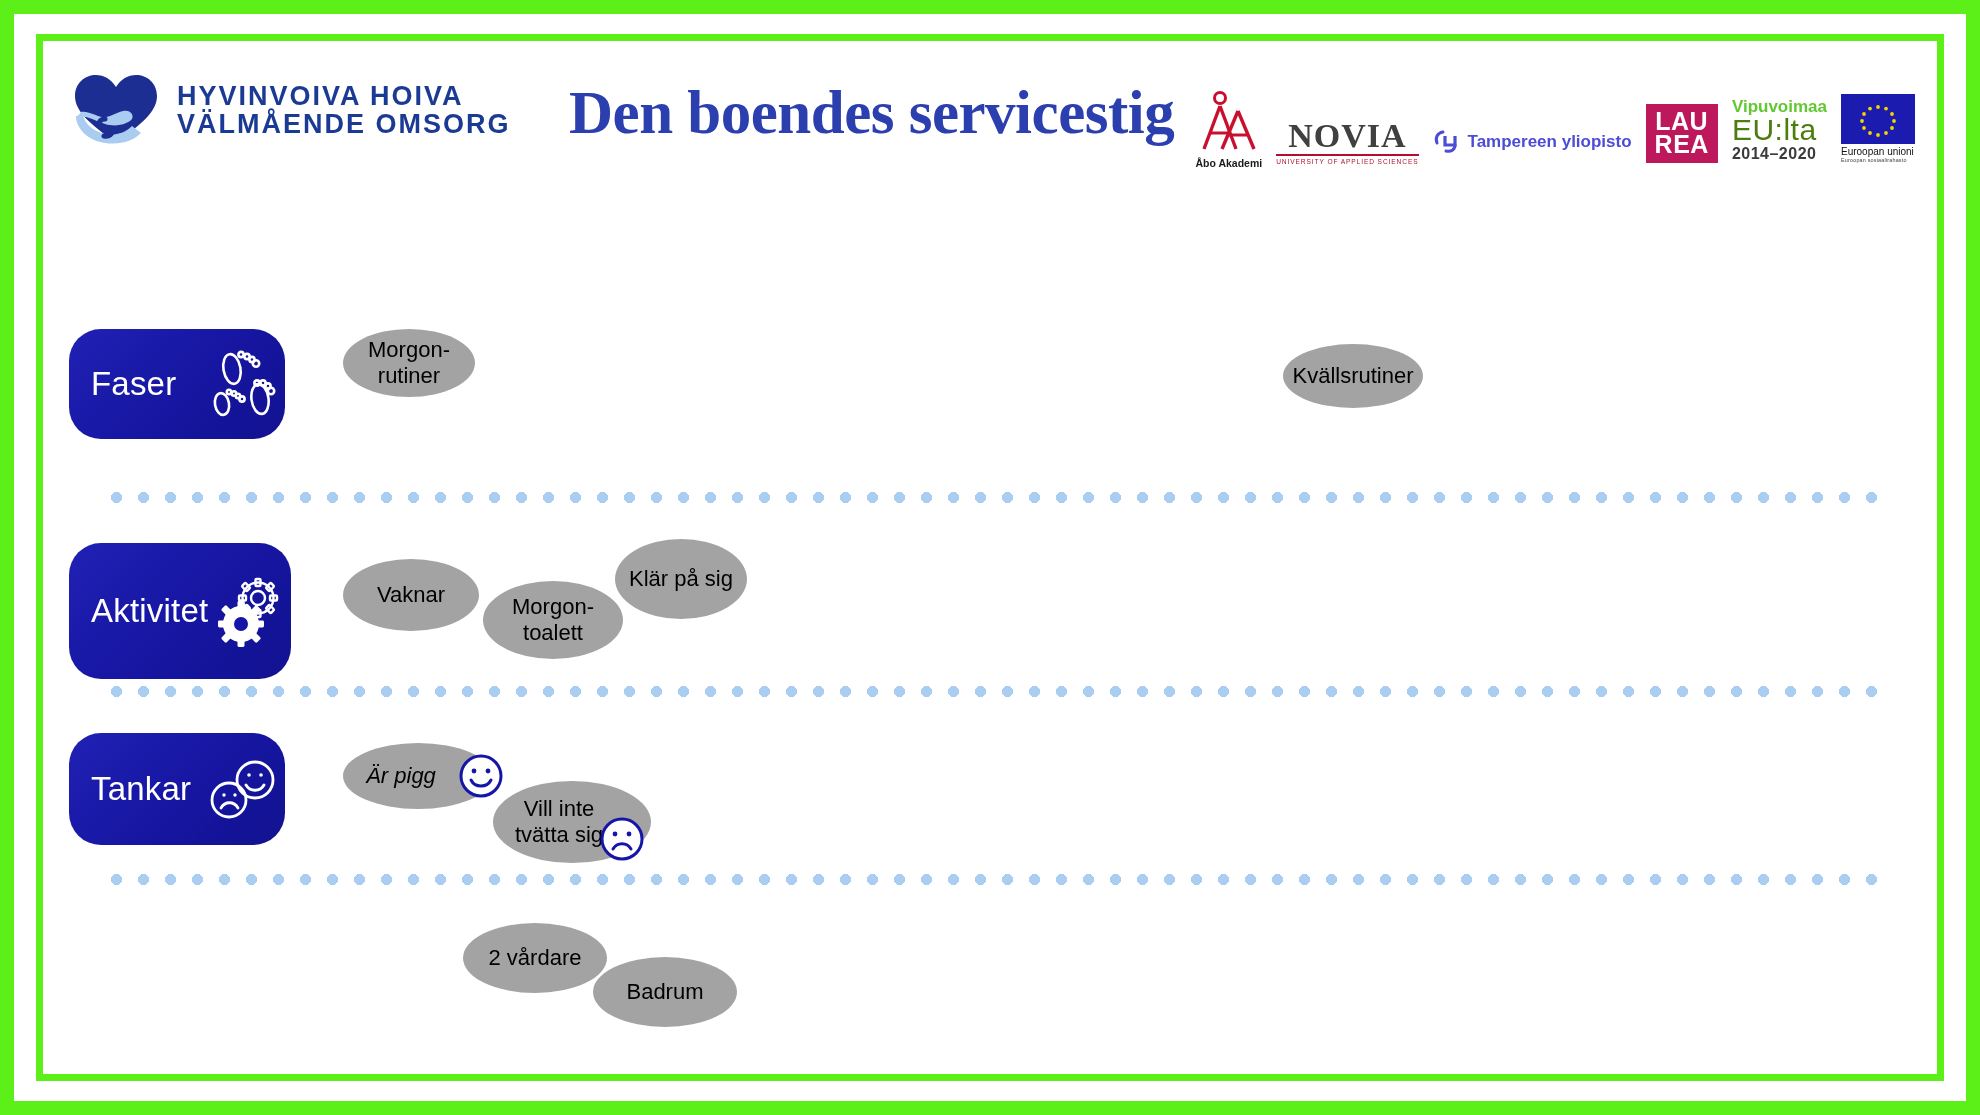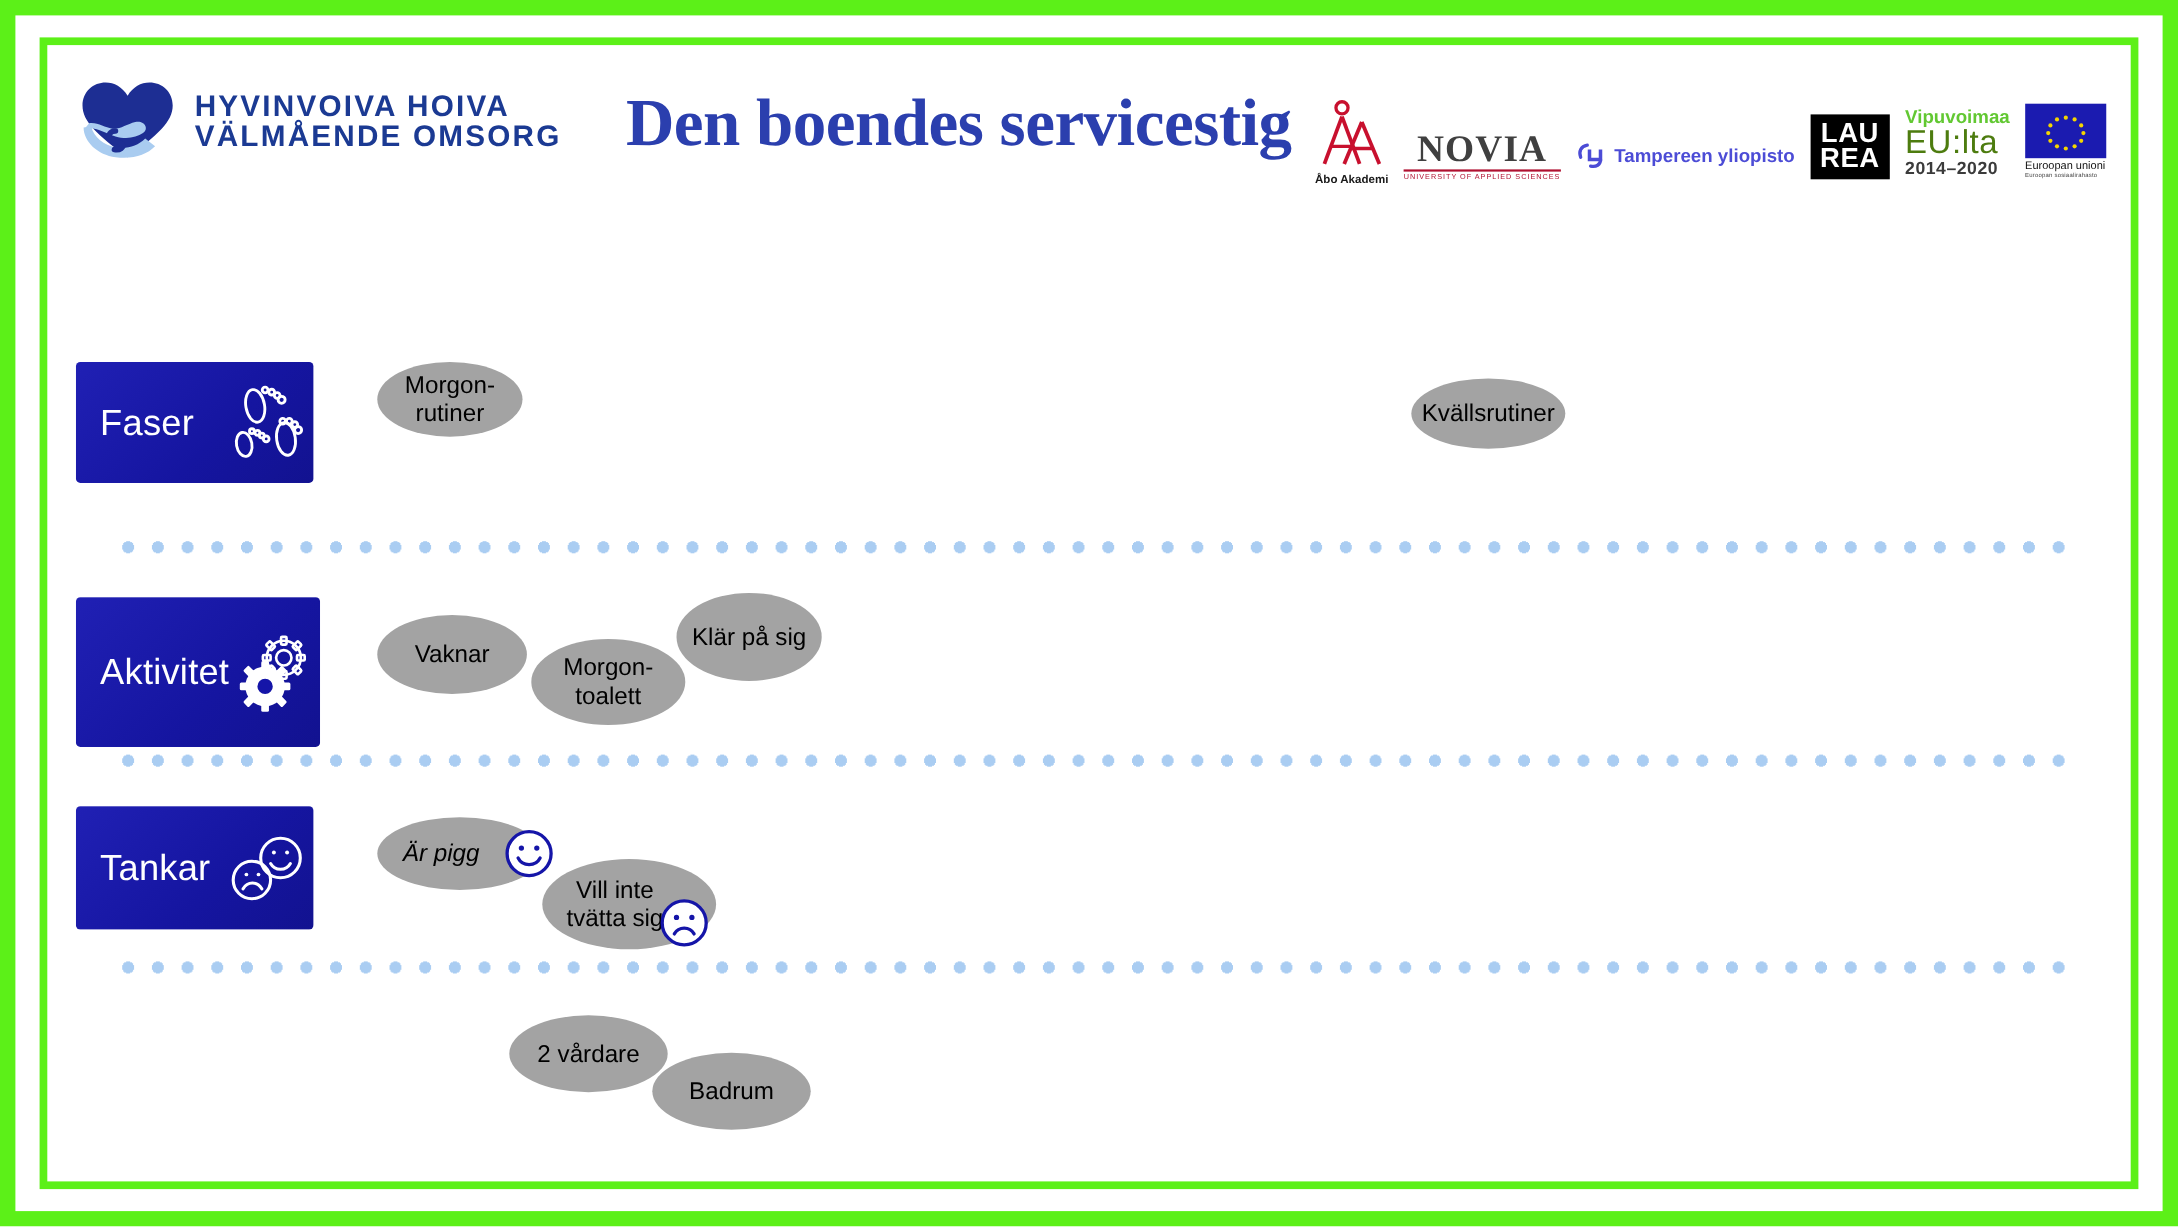--- a/index.html
+++ b/index.html
@@ -130,21 +130,21 @@
   .logo-tampere { display: flex; align-items: center; gap: 5px; padding-bottom: 14px; }
   .logo-tampere .tam-txt {
     font-size: 17px;
     font-weight: 700;
     color: #4C4CD6;
     white-space: nowrap;
   }
 
   
   .logo-laurea {
-    background: #000000;
+    background: #be185d;
     padding: 6px 9px 7px;
     display: flex;
     flex-direction: column;
     align-items: center;
     line-height: 0.92;
     margin-bottom: 6px;
   }
   .logo-laurea span {
     color: #ffffff;
     font-size: 25px;
@@ -167,21 +167,21 @@
   
   .row {
     position: absolute;
     left: 0;
     right: 0;
   }
   .row-label {
     position: absolute;
     background: #1515A8;
     background-image: linear-gradient(135deg, #2020B4 0%, #1515A0 60%, #121290 100%);
-    border-radius: 4px;
+    border-radius: 32px;
     color: #ffffff;
     display: flex;
     align-items: center;
   }
   .row-label .rl-text {
     font-size: 33px;
     font-weight: 400;
     color: #ffffff;
     margin-left: 22px;
     letter-spacing: 0.2px;

